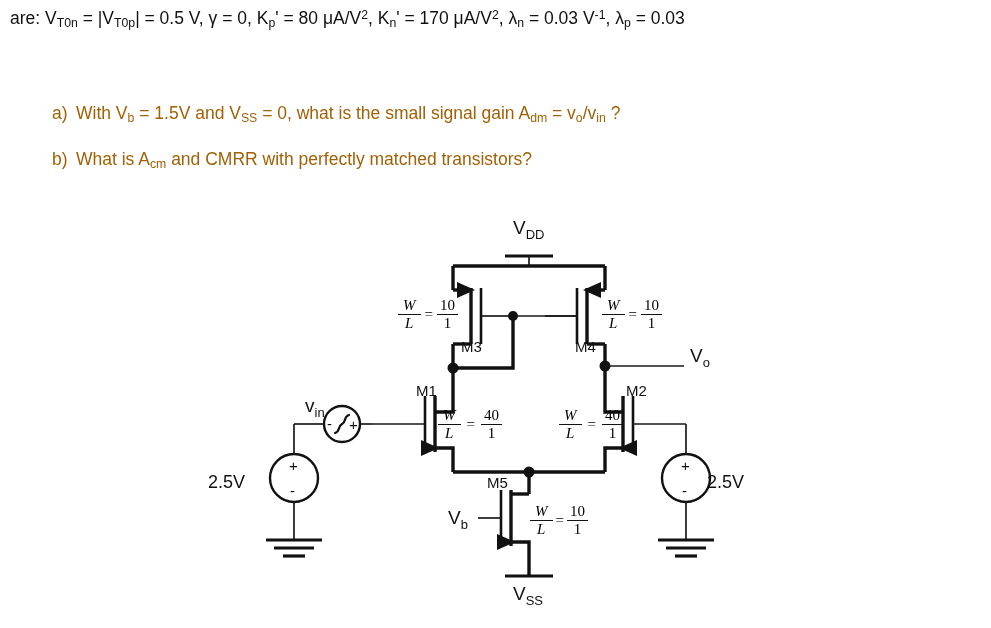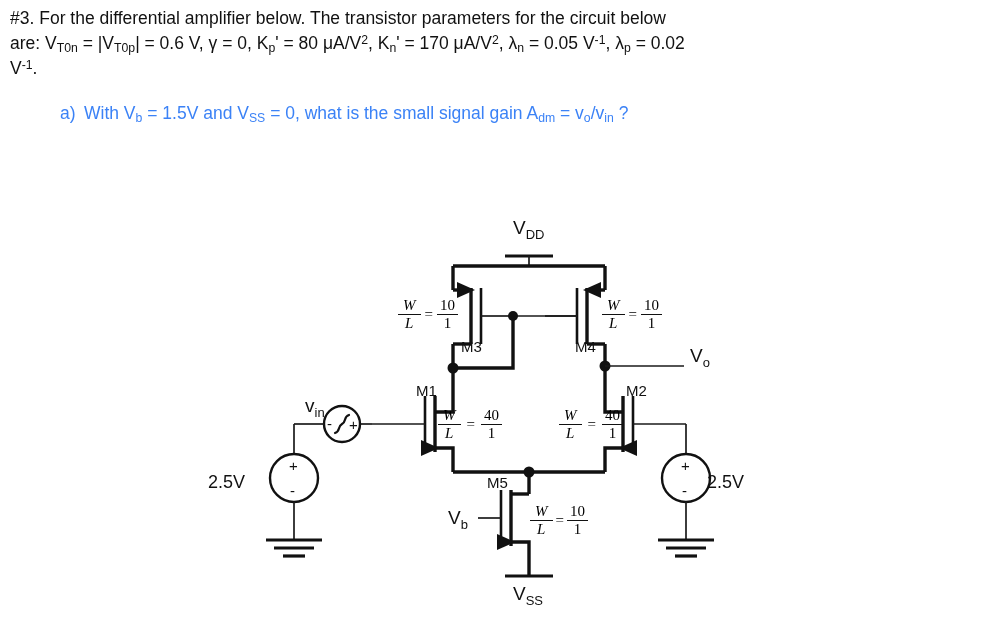--- a/index.html
+++ b/index.html
@@ -10,21 +10,21 @@
   }
   .problem{
     position:absolute;left:10px;top:6px;width:970px;
     font-size:17.5px;line-height:25px;color:#111;
   }
   .problem .ln{white-space:nowrap;}
   sub{font-size:0.70em;line-height:0;vertical-align:-0.25em;}
   sup{font-size:0.70em;line-height:0;vertical-align:0.45em;}
   .parts{
     position:absolute;left:52px;top:101px;width:930px;
-    font-size:17.5px;line-height:24px;color:#3b82f6;margin-left:8px;
+    font-size:17.5px;line-height:24px;color:#a16207;
   }
   .parts .part{margin-bottom:22px;white-space:nowrap;}
   .parts .lbl{display:inline-block;width:24px;}
   #circuit{position:absolute;left:0;top:200px;}
   .wl{font-family:"Liberation Serif", serif;}
   .wl .v{font-style:italic;font-size:15px;}
   .wl .n{font-size:15px;}
   .mlabel{font-family:"Liberation Sans", sans-serif;font-size:15px;fill:#111;}
   .vlabel{font-family:"Liberation Sans", sans-serif;font-size:19px;fill:#111;}
   .vsub{font-size:13px;}
@@ -36,38 +36,34 @@
   .rail{stroke:#111;stroke-width:3.2;fill:none;}
   .dot{fill:#111;}
   .arw{fill:#111;}
   .circ{stroke:#111;stroke-width:2.4;fill:#fff;}
 </style>
 </head>
 <body>
 
 <div class="problem">
   <div class="ln">
-    <span>#3.</span>
-    <span>For the differential amplifier below.  The transistor parameters for the circuit below</span>
-  </div>
-  <div class="ln">
     <span>are:</span>
     <span>V</span><sub>T0n</sub>
-    <span>= |V</span><sub>T0p</sub><span>| =  0.6 V,</span>
+    <span>= |V</span><sub>T0p</sub><span>| =  0.5 V,</span>
     <span>γ = 0,</span>
-    <span>K</span><sub>p</sub><span>' = 80 μA/V</span><sup>2</sup><span>, K</span><sub>n</sub><span>' = 170 μA/V</span><sup>2</sup><span>, λ</span><sub>n</sub><span> = 0.05 V</span><sup>-1</sup><span>, λ</span><sub>p</sub><span> = 0.02</span>
-  </div>
-  <div class="ln">
-    <span>V</span><sup>-1</sup><span>.</span>
+    <span>K</span><sub>p</sub><span>' = 80 μA/V</span><sup>2</sup><span>, K</span><sub>n</sub><span>' = 170 μA/V</span><sup>2</sup><span>, λ</span><sub>n</sub><span> = 0.03 V</span><sup>-1</sup><span>, λ</span><sub>p</sub><span> = 0.03</span>
   </div>
 </div>
 
 <div class="parts">
   <div class="part">
     <span class="lbl">a)</span><span>With V</span><sub>b</sub><span> = 1.5V and V</span><sub>SS</sub><span> = 0, what is the small signal gain A</span><sub>dm</sub><span> = v</span><sub>o</sub><span>/v</span><sub>in</sub><span> ?</span>
+  </div>
+  <div class="part">
+    <span class="lbl">b)</span><span>What is A</span><sub>cm</sub><span> and CMRR with perfectly matched transistors?</span>
   </div>
 </div>
 
 <svg id="circuit" width="991" height="428" viewBox="0 0 991 428">
 
   <g>
     <line class="rail" x1="505" y1="56" x2="553" y2="56"></line>
     <line class="wire" x1="529" y1="56" x2="529" y2="66"></line>
     <text class="vlabel" x="513" y="34"><tspan>V</tspan><tspan class="vsub" dy="5">DD</tspan></text>
   </g>

